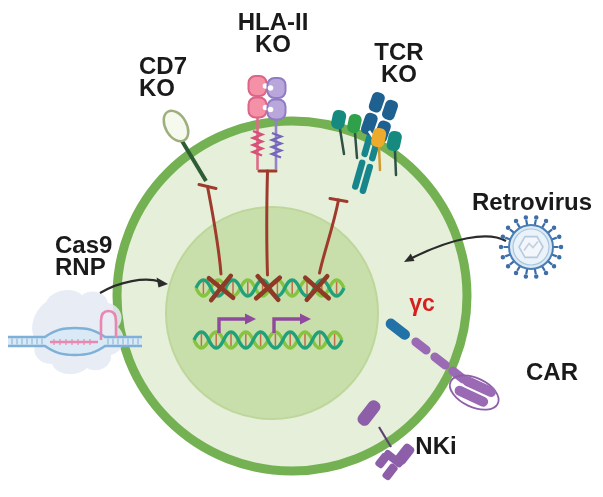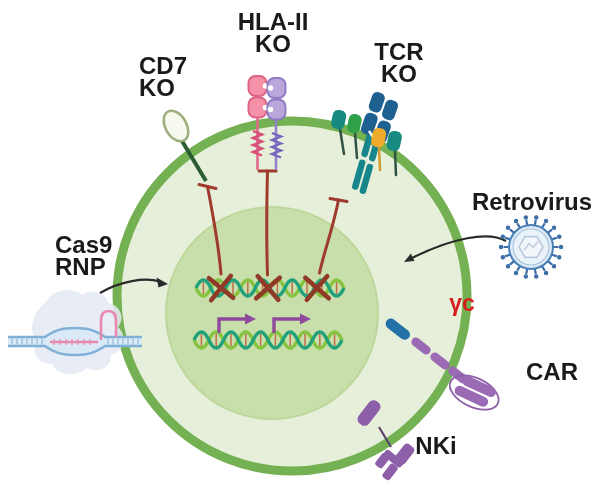--- a/index.html
+++ b/index.html
@@ -5,21 +5,21 @@
   html,body{margin:0;padding:0;background:#ffffff;}
   #stage{
     position:relative;width:603px;height:497px;background:#ffffff;overflow:hidden;
     font-family:"Liberation Sans",sans-serif;
   }
   #diagram-svg{position:absolute;left:0;top:0;}
   .label{
     position:absolute;font-weight:700;color:#1a1a1a;font-size:24px;line-height:22px;
     white-space:nowrap;letter-spacing:0px;
   }
-  .label.red{color:#d6201f;font-size:23px;margin-left:40px;}
+  .label.red{color:#d6201f;font-size:23px;}
 </style>
 </head>
 <body>
 
 <div id="stage">
 
 <svg id="diagram-svg" width="603" height="497" viewBox="0 0 603 497">
 
   <g>
     <circle cx="292" cy="296" r="175" fill="#e6efda" stroke="#74b152" stroke-width="9"></circle>

